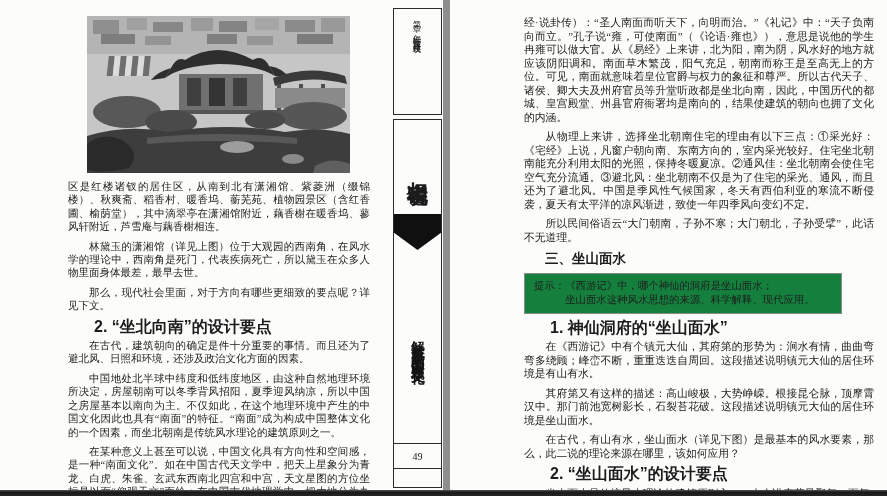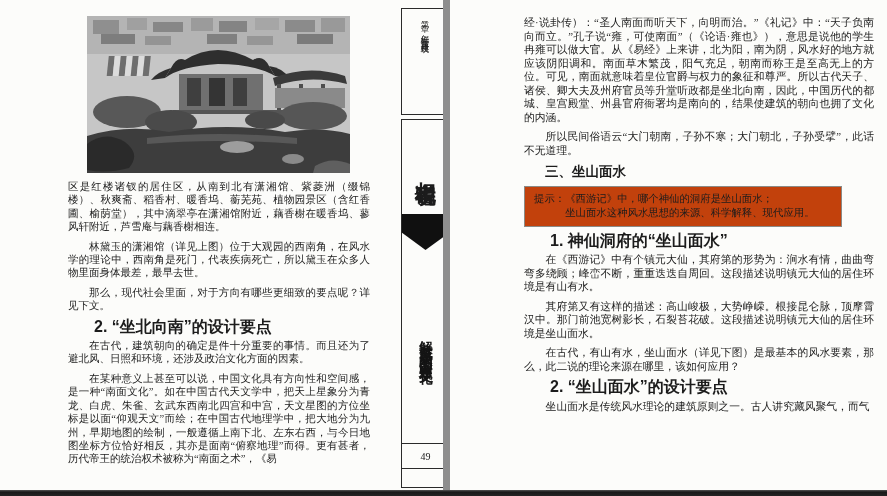--- a/index.html
+++ b/index.html
@@ -35,28 +35,28 @@
     margin:7px 0 5px 0;padding-left:2em;text-align:left;
   }
   .h-sec{
     font-family:"Liberation Sans","DejaVu Sans",sans-serif;
     font-weight:bold;font-size:13.5px;
     margin:8px 0 7px 0;padding-left:2em;text-align:left;
   }
   
   .tipbox{
     margin:3px 2px 7px 6px;width:318px;box-sizing:border-box;
-    background:#c2410c;border:1px solid #8a8a86;
+    background:#15803d;border:1px solid #8a8a86;
     padding:5px 9px;font-size:10.4px;line-height:14.5px;text-align:left;
   }
   .tipbox .t2{padding-left:3em;}
 
   
   .spine{position:absolute;top:0;width:49px;height:496px;}
-  .spine-left{left:393px;margin-left:8px;}
+  .spine-left{left:393px;}
   .chapter-box{
     position:absolute;top:8px;left:0;right:0;height:107px;
     border:1px solid #2a2a2a;background:#fcfcfa;
     display:flex;justify-content:center;box-sizing:border-box;padding-top:5px;
   }
   .vtext{writing-mode:vertical-rl;text-orientation:upright;}
   .chapter-text{font-size:8.5px;letter-spacing:1.5px;color:#1f1f1f;}
   .chapter-text .part2{margin-top:9px;display:inline-block;}
   .main-box{
     position:absolute;top:119px;left:0;right:0;bottom:8px;
@@ -143,20 +143,21 @@
         <path d="M228,150 Q244,140 263,148 L263,157 L226,157 Z" fill="#5f5f5f"></path>
       </svg>
     </div>
 
     <div class="textblock tb-left">
       <p>区是红楼诸钗的居住区，从南到北有潇湘馆、紫菱洲（缀锦楼）、秋爽斋、稻香村、暖香坞、蘅芜苑、植物园景区（含红香圃、榆荫堂），其中滴翠亭在潇湘馆附近，藕香榭在暖香坞、蓼风轩附近，芦雪庵与藕香榭相连。</p>
       <p class="ind">林黛玉的潇湘馆（详见上图）位于大观园的西南角，在风水学的理论中，西南角是死门，代表疾病死亡，所以黛玉在众多人物里面身体最差，最早去世。</p>
       <p class="ind">那么，现代社会里面，对于方向有哪些更细致的要点呢？详见下文。</p>
       <div class="h-num">2. “坐北向南”的设计要点</div>
       <p class="ind">在古代，建筑朝向的确定是件十分重要的事情。而且还为了避北风、日照和环境，还涉及政治文化方面的因素。</p>
+      <p class="ind">中国地处北半球中纬度和低纬度地区，由这种自然地理环境所决定，房屋朝南可以冬季背风招阳，夏季迎风纳凉，所以中国之房屋基本以南向为主。不仅如此，在这个地理环境中产生的中国文化因此也具有“南面”的特征。“南面”成为构成中国整体文化的一个因素，而坐北朝南是传统风水理论的建筑原则之一。</p>
       <p class="ind">在某种意义上甚至可以说，中国文化具有方向性和空间感，是一种“南面文化”。如在中国古代天文学中，把天上星象分为青龙、白虎、朱雀、玄武东西南北四宫和中宫，天文星图的方位坐标是以面“仰观天文”而绘；在中国古代地理学中，把大地分为九州，早期地图的绘制，一般遵循上南下北、左东右西，与今日地图坐标方位恰好相反，其亦是面南“俯察地理”而得。更有甚者，历代帝王的统治权术被称为“南面之术”，《易</p>
     </div>
 
     <div class="spine spine-left">
       <div class="chapter-box">
         <div class="vtext chapter-text"><span>第二章</span><span class="part2">怎样布置吉祥建筑</span></div>
       </div>
       <div class="main-box">
         <div class="series-sec">
           <div class="vtext series-text">相宅者说</div>
@@ -169,20 +170,21 @@
         <div class="spine-empty"></div>
       </div>
     </div>
   </div>
 
   <div class="page page-right">
 
 
     <div class="textblock tb-right">
       <p>经·说卦传）：“圣人南面而听天下，向明而治。”《礼记》中：“天子负南向而立。”孔子说“雍，可使南面”（《论语·雍也》），意思是说他的学生冉雍可以做大官。从《易经》上来讲，北为阳，南为阴，风水好的地方就应该阴阳调和。南面草木繁茂，阳气充足，朝南而称王是至高无上的方位。可见，南面就意味着皇位官爵与权力的象征和尊严。所以古代天子、诸侯、卿大夫及州府官员等升堂听政都是坐北向南，因此，中国历代的都城、皇宫殿堂、州县官府衙署均是南向的，结果使建筑的朝向也拥了文化的内涵。</p>
+      <p class="ind">从物理上来讲，选择坐北朝南住宅的理由有以下三点：①采光好：《宅经》上说，凡窗户朝向南、东南方向的，室内采光较好。住宅坐北朝南能充分利用太阳的光照，保持冬暖夏凉。②通风佳：坐北朝南会使住宅空气充分流通。③避北风：坐北朝南不仅是为了住宅的采光、通风，而且还为了避北风。中国是季风性气候国家，冬天有西伯利亚的寒流不断侵袭，夏天有太平洋的凉风渐进，致使一年四季风向变幻不定。</p>
       <p class="ind">所以民间俗语云“大门朝南，子孙不寒；大门朝北，子孙受擘”，此话不无道理。</p>
       <div class="h-sec">三、坐山面水</div>
       <div class="tipbox">
         <div class="t1">提示：《西游记》中，哪个神仙的洞府是坐山面水；</div>
         <div class="t2">坐山面水这种风水思想的来源、科学解释、现代应用。</div>
       </div>
       <div class="h-num">1. 神仙洞府的“坐山面水”</div>
       <p class="ind">在《西游记》中有个镇元大仙，其府第的形势为：涧水有情，曲曲弯弯多绕顾；峰峦不断，重重迭迭自周回。这段描述说明镇元大仙的居住环境是有山有水。</p>
       <p class="ind">其府第又有这样的描述：高山峻极，大势峥嵘。根接昆仑脉，顶摩霄汉中。那门前池宽树影长，石裂苔花破。这段描述说明镇元大仙的居住环境是坐山面水。</p>
       <p class="ind">在古代，有山有水，坐山面水（详见下图）是最基本的风水要素，那么，此二说的理论来源在哪里，该如何应用？</p>

